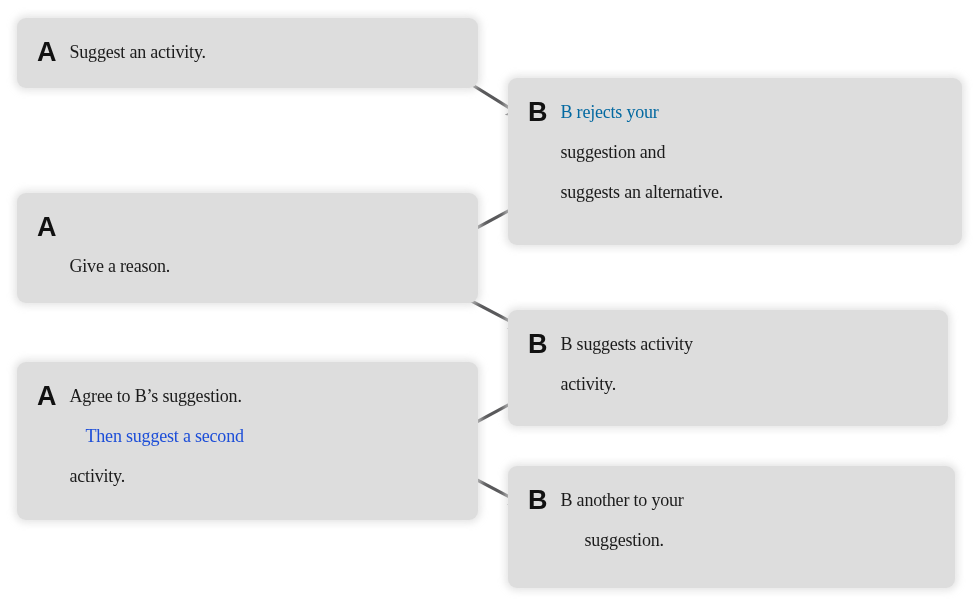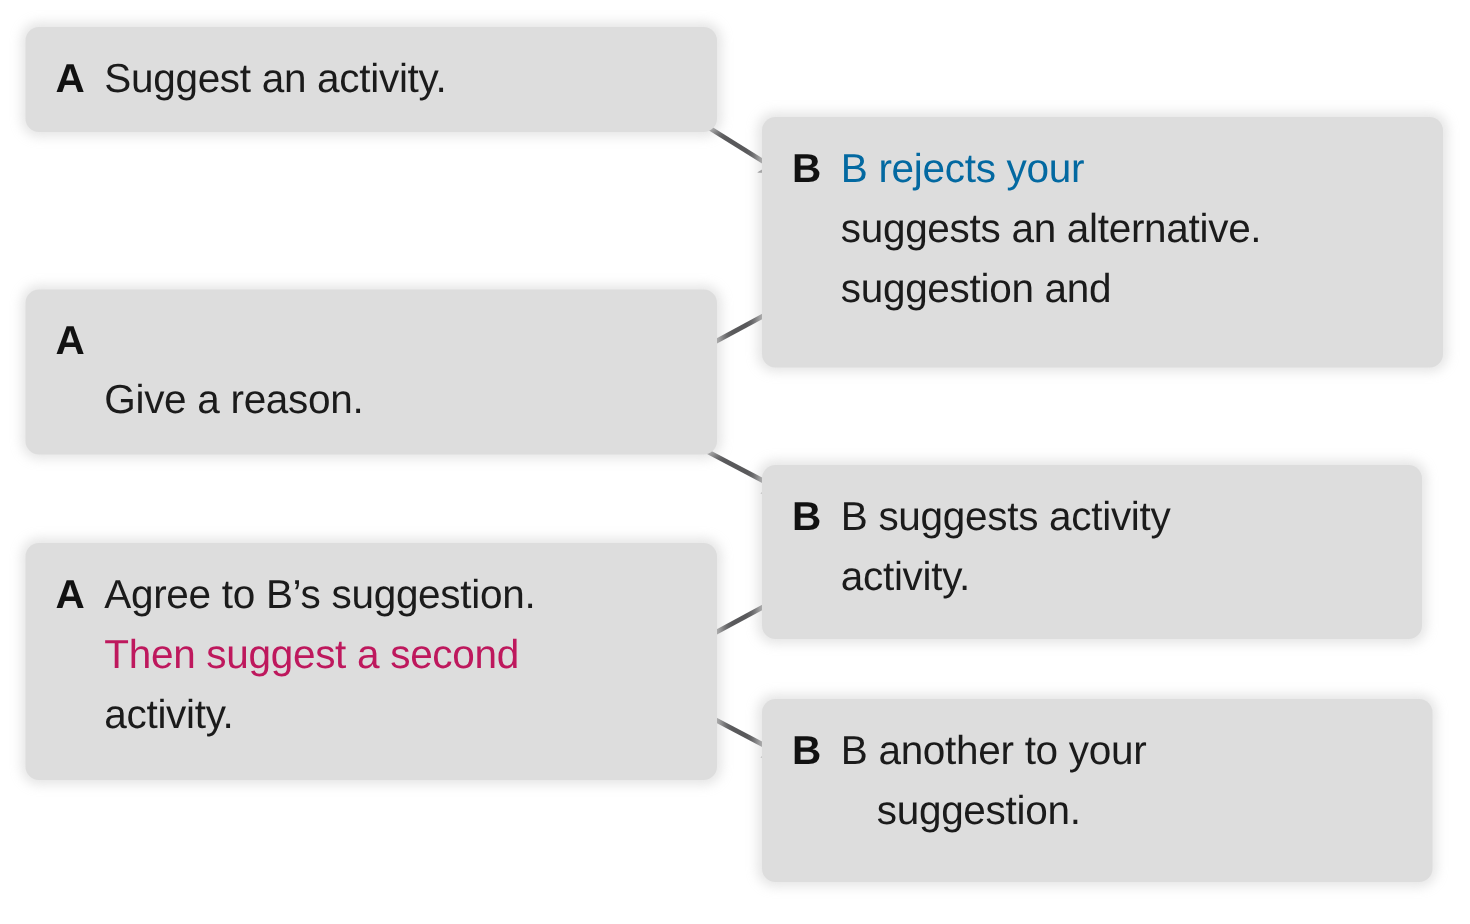--- a/index.html
+++ b/index.html
@@ -36,22 +36,22 @@
     flex: 0 0 auto;
     margin-right: 13px;
     letter-spacing: 0px;
   }
   .line-stack {
     display: flex;
     flex-direction: column;
     flex: 1 1 auto;
   }
   .line {
-    font-family: Liberation Sans, sans-serif;
-    font-size: 27px;
+    font-family: Liberation Serif, serif;
+    font-size: 18px;
     line-height: 40px;
     color: #1b1b1b;
     white-space: pre;
     letter-spacing: -0.2px;
   }
   #arrow-layer {
     position: absolute;
     left: 0;
     top: 0;
     width: 980px;
@@ -83,22 +83,22 @@
     <span class="speaker">A</span>
     <span class="line-stack">
       <span class="line" style="color: rgb(27, 27, 27);">Suggest an activity.</span>
     </span>
   </div>
 
   <div class="turn-box" style="left: 508px; top: 78px; width: 454px; height: 167px; background: rgb(221, 221, 221);">
     <span class="speaker">B</span>
     <span class="line-stack">
       <span class="line" style="color: #0369a1;">B rejects your</span>
+      <span class="line" style="color: rgb(27, 27, 27);">suggestion and</span>
       <span class="line" style="color: rgb(27, 27, 27);">suggests an alternative.</span>
-      <span class="line" style="color: rgb(27, 27, 27);">suggestion and</span>
     </span>
   </div>
 
   <div class="turn-box" style="left: 17px; top: 193px; width: 461px; height: 110px; background: rgb(221, 221, 221);">
     <span class="speaker">A</span>
     <span class="line-stack">
       <span class="line" style="color: rgb(27, 27, 27); margin-top: 39px;">Give a reason.</span>
     </span>
   </div>
 
@@ -107,21 +107,21 @@
     <span class="line-stack">
       <span class="line" style="color: rgb(27, 27, 27);">B suggests activity</span>
       <span class="line" style="color: rgb(27, 27, 27);">activity.</span>
     </span>
   </div>
 
   <div class="turn-box" style="left: 17px; top: 362px; width: 461px; height: 158px; background: rgb(221, 221, 221);">
     <span class="speaker">A</span>
     <span class="line-stack">
       <span class="line" style="color: rgb(27, 27, 27);">Agree to B’s suggestion.</span>
-      <span class="line" style="color: #be185d;">Then suggest a second</span>
+      <span class="line" style="color: #1d4ed8; margin-left: 16px;">Then suggest a second</span>
       <span class="line" style="color: rgb(27, 27, 27);">activity.</span>
     </span>
   </div>
 
   <div class="turn-box" style="left: 508px; top: 466px; width: 447px; height: 122px; background: rgb(221, 221, 221);">
     <span class="speaker">B</span>
     <span class="line-stack">
       <span class="line" style="color: rgb(27, 27, 27);">B another to your</span>
       <span class="line" style="color: rgb(27, 27, 27); margin-left: 24px;">suggestion.</span>
     </span>

